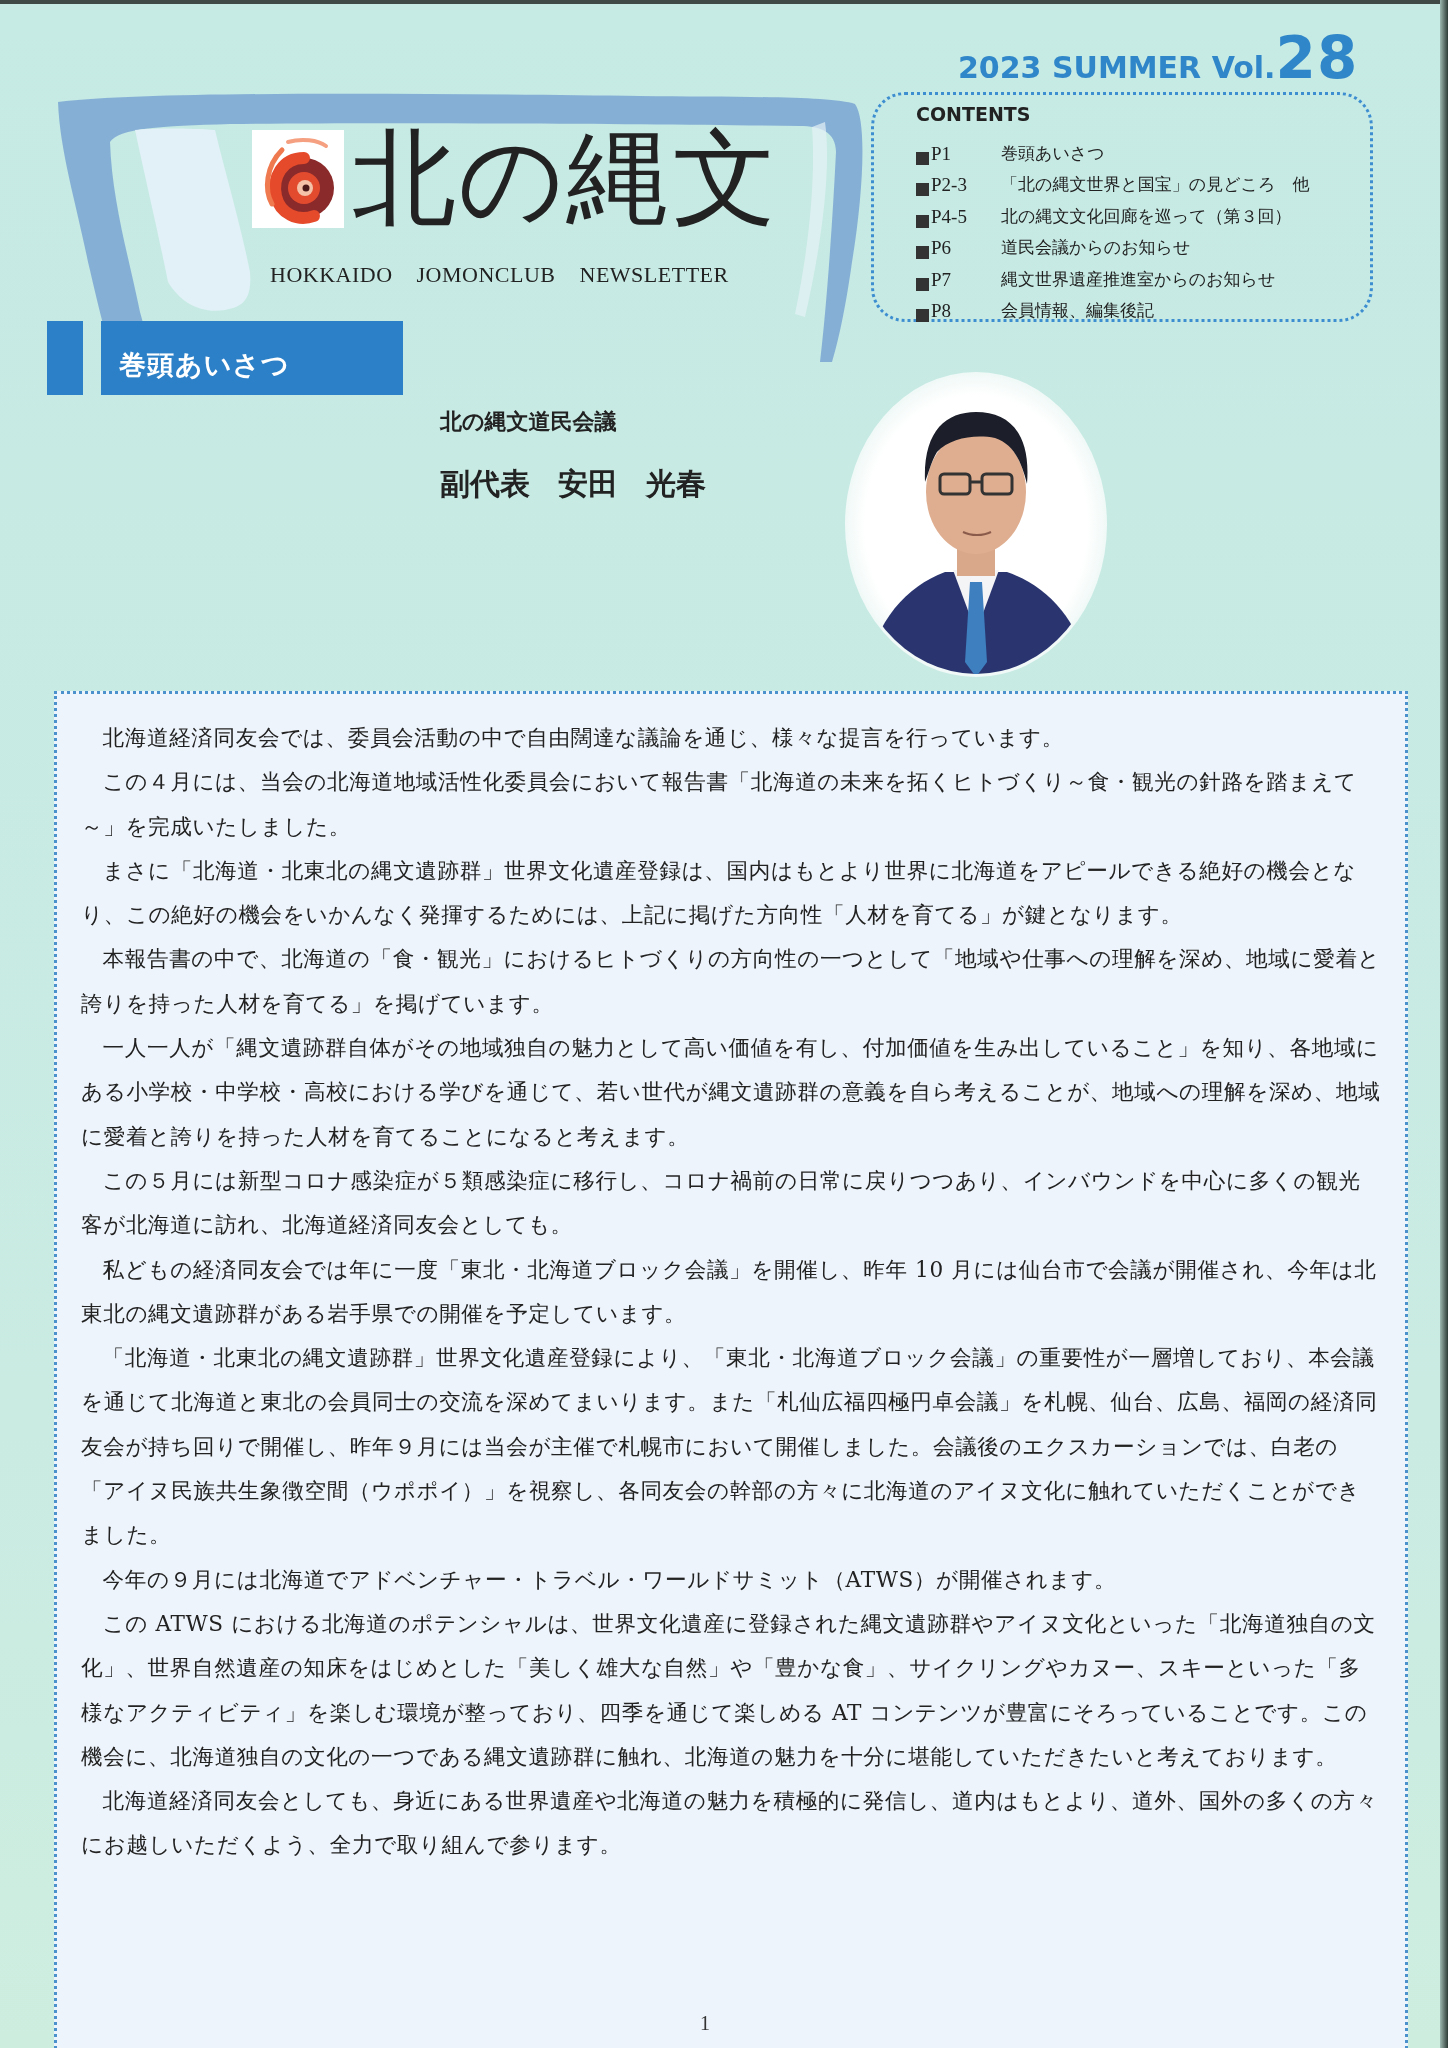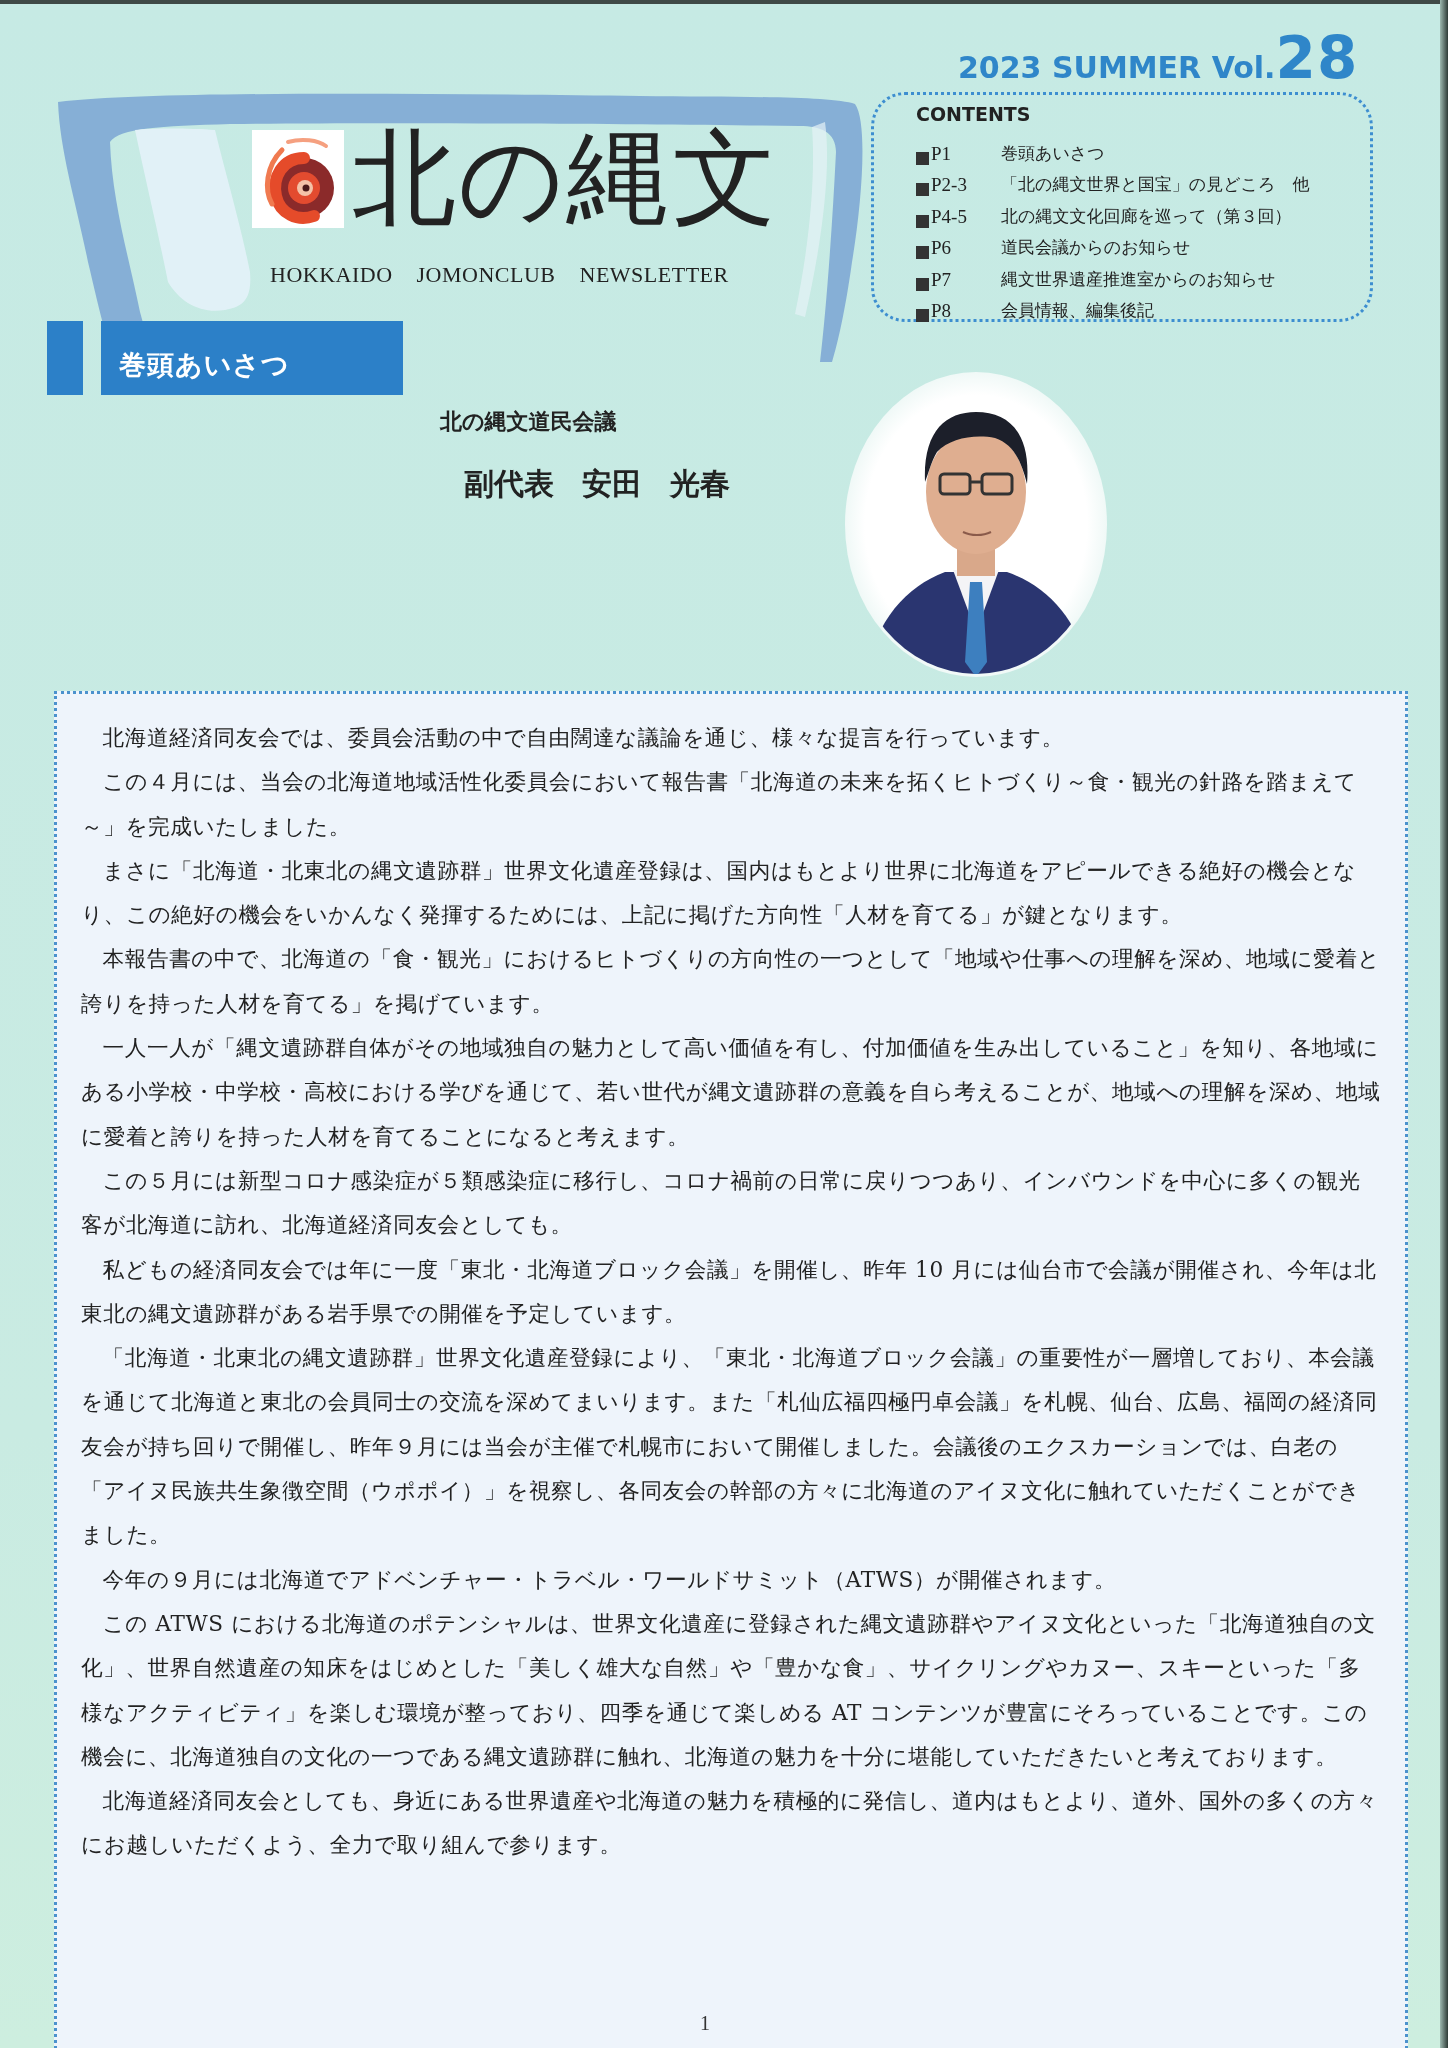--- a/index.html
+++ b/index.html
@@ -25,21 +25,21 @@
   .contents ul{list-style:none;margin:0;padding:0;position:absolute;left:42px;top:38px;}
   .contents li{height:31.5px;font-size:18px;display:flex;align-items:flex-end;}
   .contents .sq{display:inline-block;width:13px;height:13px;background:#333;margin-right:2px;}
   .contents .pg{font-family:"Liberation Serif",serif;font-size:19px;width:70px;}
   .contents .tx{font-family:"DejaVu Serif",serif;font-size:17px;}
 
   .sec-bar{position:absolute;left:47px;top:321px;width:36px;height:74px;background:#2c80c8;}
   .sec-title{position:absolute;left:101px;top:321px;width:302px;height:74px;background:#2c80c8;color:#fff;font-family:"DejaVu Sans",sans-serif;font-weight:bold;font-size:27px;box-sizing:border-box;padding:26px 0 0 18px;letter-spacing:1px;}
 
   .author-org{position:absolute;left:440px;top:396px;font-family:"DejaVu Sans",sans-serif;font-weight:bold;font-size:22px;color:#222;line-height:52px;}
-  .author-name{position:absolute;left:464px;top:458px;font-family:"DejaVu Sans",sans-serif;font-weight:bold;font-size:30px;color:#222;line-height:52px;word-spacing:14px;text-align:center;}
+  .author-name{position:absolute;left:440px;top:458px;font-family:"DejaVu Sans",sans-serif;font-weight:bold;font-size:30px;color:#222;line-height:52px;word-spacing:14px;text-align:center;}
   .author-name span{margin-right:28px;}
   .roles{position:absolute;left:440px;top:547px;font-family:"DejaVu Serif",serif;font-size:20px;line-height:29px;color:#222;}
   .roles div span{display:inline-block;}
   .roles .r1{width:258px;}
 
   .portrait{position:absolute;left:845px;top:372px;width:262px;height:305px;border-radius:50%;background:radial-gradient(ellipse at 50% 50%,#ffffff 60%,#eef8f6 72%,rgba(200,235,228,0) 78%);}
   .portrait svg{width:100%;height:100%;}
 
   .body-box{position:absolute;left:54px;top:691px;width:1354px;height:1544px;background:#eef4fb;border:3px dotted #4b92cd;box-sizing:border-box;}
   .body-text{position:absolute;left:24px;top:22px;width:1300px;font-family:"DejaVu Serif",serif;font-size:21.6px;line-height:44.3px;color:#222;letter-spacing:0.6px;}

